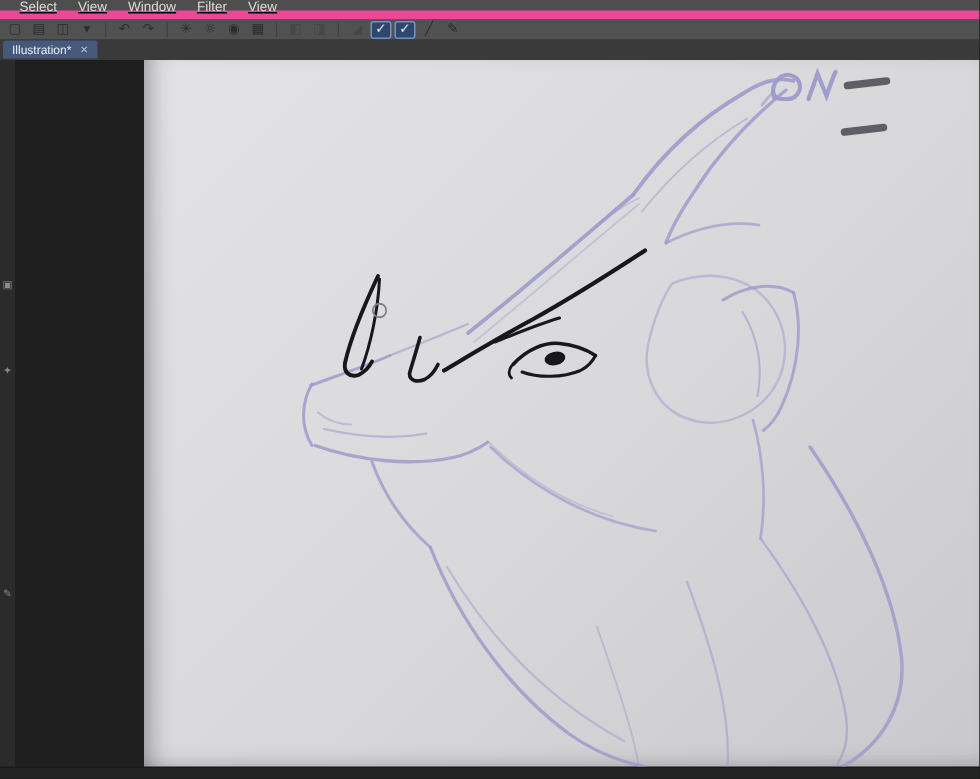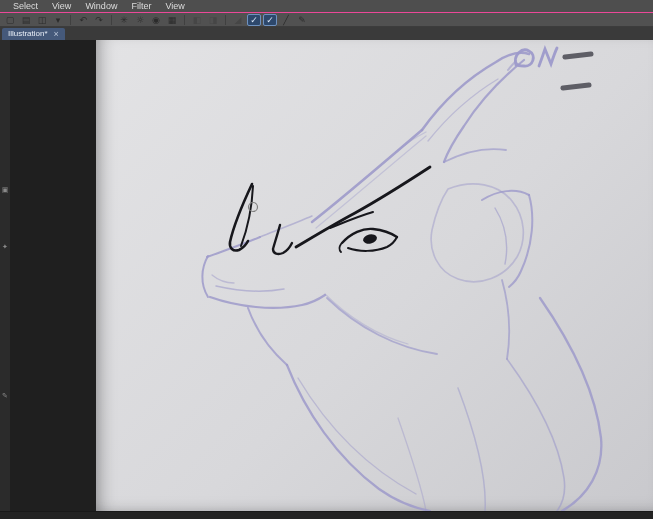--- a/index.html
+++ b/index.html
@@ -1,35 +1,35 @@
 <!DOCTYPE html>
 <html style="--sketch-lavender: #9d9aca; --ink-black: #17171c; --scribble-gray: #5e5e66; --toolbar-active: #2d486c;"><head>
 <meta charset="utf-8">
 <style>
   * { margin:0; padding:0; box-sizing:border-box; }
   html,body { width:653px; height:519px; overflow:hidden; background:#1f1f1f;
               font-family:"Liberation Sans", sans-serif; }
 
   
   .menubar { height:13px; background:#4e4e4e; display:flex; align-items:center;
-             padding-left:6px; border-bottom:1px solid #ec4899; }
+             padding-left:6px; border-bottom:6px solid #ec4899;text-decoration:underline; }
   .menu-item { font-size:9px; color:#dcdcdc; padding:0 7px; line-height:12px; cursor:default; }
 
   
   .toolbar { height:14px; background:#515151; display:flex; align-items:center;
              padding-left:3px; gap:2px; border-bottom:1px solid #3c3c3c; }
   .tbtn { width:14px; height:12px; border:1px solid transparent; background:transparent;
           font-family:"DejaVu Sans", sans-serif; font-size:9px; line-height:10px;
           color:#2b2b2b; padding:0; text-align:center; border-radius:2px; cursor:pointer; }
   .tbtn.disabled { color:#3e3e3e; opacity:.55; }
   .tbtn.active { background:var(--toolbar-active,#2f4a6b); border-color:#6f92c0; color:#d9e6f5; }
   .tsep { width:1px; height:10px; background:#666; border-left:1px solid #404040; margin:0 3px; }
 
   
-  .tabbar { height:13px; background:#3a3a3a; display:flex; align-items:center; padding-left:2px; }
+  .tabbar { height:13px; background:#3a3a3a; display:flex; align-items:flex-start; padding-left:2px; }
   .tab { height:12px; background:#45597a; color:#e8eef7; font-size:8px; display:flex;
          align-items:center; gap:6px; padding:0 6px; border-radius:2px 2px 0 0; cursor:pointer; }
   .tab-close { color:#b8c4d6; font-size:9px; line-height:8px; cursor:pointer; }
 
   
   .main { height:471px; display:flex; }
   .sidebar { width:96px; background:#1f1f1f; position:relative; flex:none; }
   .rail { position:absolute; left:0; top:0; bottom:0; width:10px; background:#2b2b2b; }
   .rail-icon { position:absolute; left:1px; width:8px; text-align:center;
                font-family:"DejaVu Sans", sans-serif; font-size:7px; color:#8a8a8a; cursor:pointer; }

